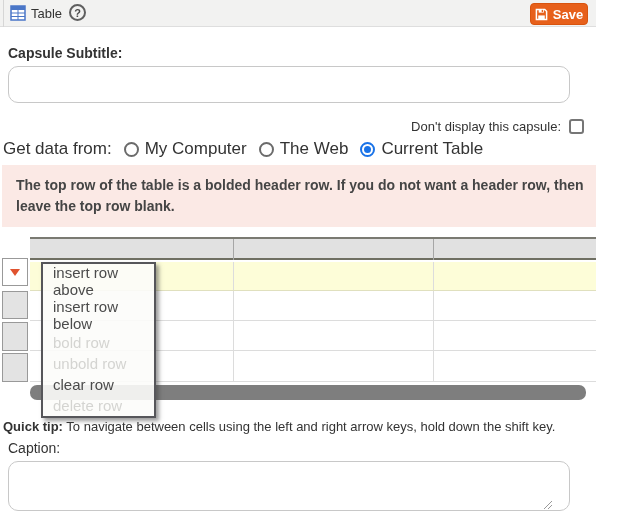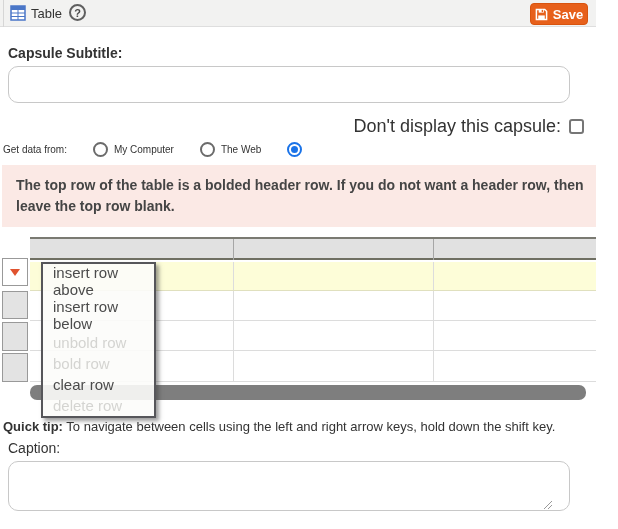--- a/index.html
+++ b/index.html
@@ -25,30 +25,30 @@
                   display:flex; align-items:center; justify-content:center; }
 
   
   .lbl-bold { position:absolute; font-size:14px; font-weight:bold; color:#333; }
   .lbl { position:absolute; font-size:14px; color:#333; }
   .input-box { position:absolute; background:#fff; border:1px solid #C8C8C8; border-radius:10px; }
   textarea.input-box { resize:none; outline:none; font-family:"Liberation Sans",sans-serif; font-size:14px; padding:6px 10px; }
 
   
   .chk-row { position:absolute; top:116px; right:12px; height:20px; display:flex; align-items:center; gap:8px; }
-  .chk-row .txt { font-size:18px; color:#333; }
+  .chk-row .txt { font-size:13px; color:#333; }
   .checkbox { width:15px; height:15px; border:2px solid #767676; border-radius:3px; background:#fff; }
 
   
-  .radio-row { position:absolute; left:3px; top:138px; height:22px; display:flex; align-items:center; font-size:10px; }
+  .radio-row { position:absolute; left:3px; top:138px; height:22px; display:flex; align-items:center; font-size:17px; }
   .radio { width:15px; height:15px; border-radius:50%; border:2px solid #6B6B6B; background:#fff;
            display:flex; align-items:center; justify-content:center; margin-right:6px; }
   .radio.checked { border-color:#1A73E8; }
   .radio.checked .dot { width:7px; height:7px; border-radius:50%; background:#1A73E8; }
-  .radio-opt { display:flex; align-items:center; margin-left:26px; }
+  .radio-opt { display:flex; align-items:center; margin-left:12px; }
 
   
   .notice { position:absolute; left:2px; top:165px; width:614px; height:62px; background:#FBE9E5;
             border-radius:0; padding:10px 14px; font-size:14px; font-weight:bold; color:#454545; line-height:1.5; }
 
   
   .tbl-topborder { position:absolute; left:30px; top:237px; width:580px; height:2px; background:#7A7A72; }
   .tbl-header { position:absolute; left:30px; top:239px; width:580px; height:21px; background:#E1E1E1;
                 border-bottom:2px solid #6F6F62; }
   .tbl-header .colline { position:absolute; top:0; width:1px; height:21px; background:#A6A6A6; }
@@ -127,20 +127,21 @@
     <span class="radio-opt">
       <span class="radio">
           <span class="dot"></span>
         </span>
       <span>The Web</span>
     </span>
     <span class="radio-opt">
       <span class="radio checked">
           <span class="dot"></span>
         </span>
+      <span>Current Table</span>
     </span>
   </div>
 
   <div class="notice">The top row of the table is a bolded header row. If you do not want a header row, then leave the top row blank.</div>
 
   <div class="tbl-topborder"></div>
   <div class="tbl-header">
     <div class="colline" style="left:203px;"></div>
     <div class="colline" style="left:403px;"></div>
   </div>
@@ -171,22 +172,22 @@
   <div class="row-handle" style="top:322px; height:29px;"></div>
   <div class="row-handle" style="top:353px; height:29px;"></div>
 
   <div class="hscroll"></div>
 
   <div class="quick-tip"><b>Quick tip:</b><span> To navigate between cells using the left and right arrow keys, hold down the shift key.</span></div>
 
   <div class="ctx-menu">
     <div class="ctx-item">insert row above</div>
     <div class="ctx-item">insert row below</div>
+    <div class="ctx-item disabled">bold row</div>
     <div class="ctx-item disabled">unbold row</div>
-    <div class="ctx-item disabled">bold row</div>
     <div class="ctx-item">clear row</div>
     <div class="ctx-item disabled">delete row</div>
   </div>
 
   <div class="lbl" style="left:8px; top:440px;">Caption:</div>
   <textarea class="input-box" style="left: 8px; top: 461px; width: 562px; height: 50px;" value=""></textarea>
   <svg class="resize-grip" style="right:44px; bottom:20px;" viewBox="0 0 10 10">
     <line x1="2" y1="10" x2="10" y2="2" stroke="#999" stroke-width="1"></line>
     <line x1="6" y1="10" x2="10" y2="6" stroke="#999" stroke-width="1"></line>
   </svg>

